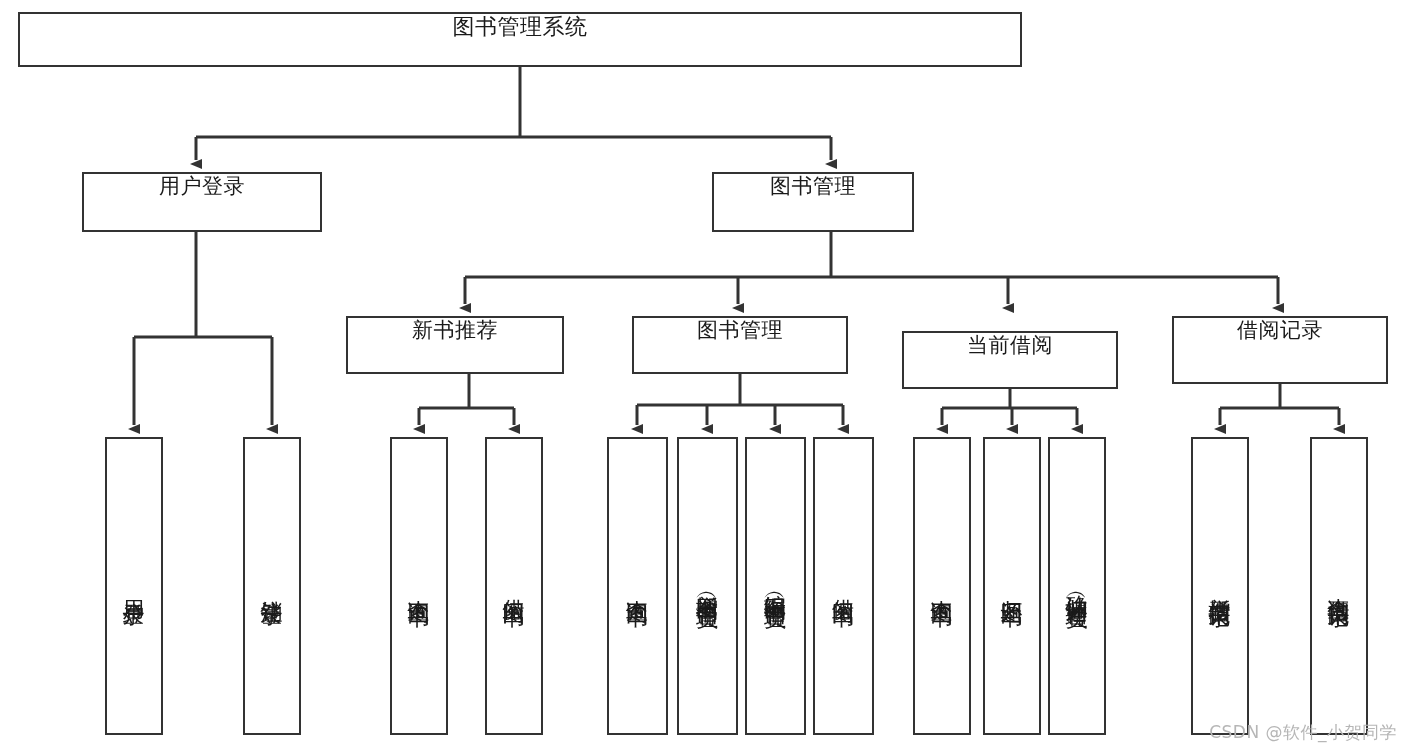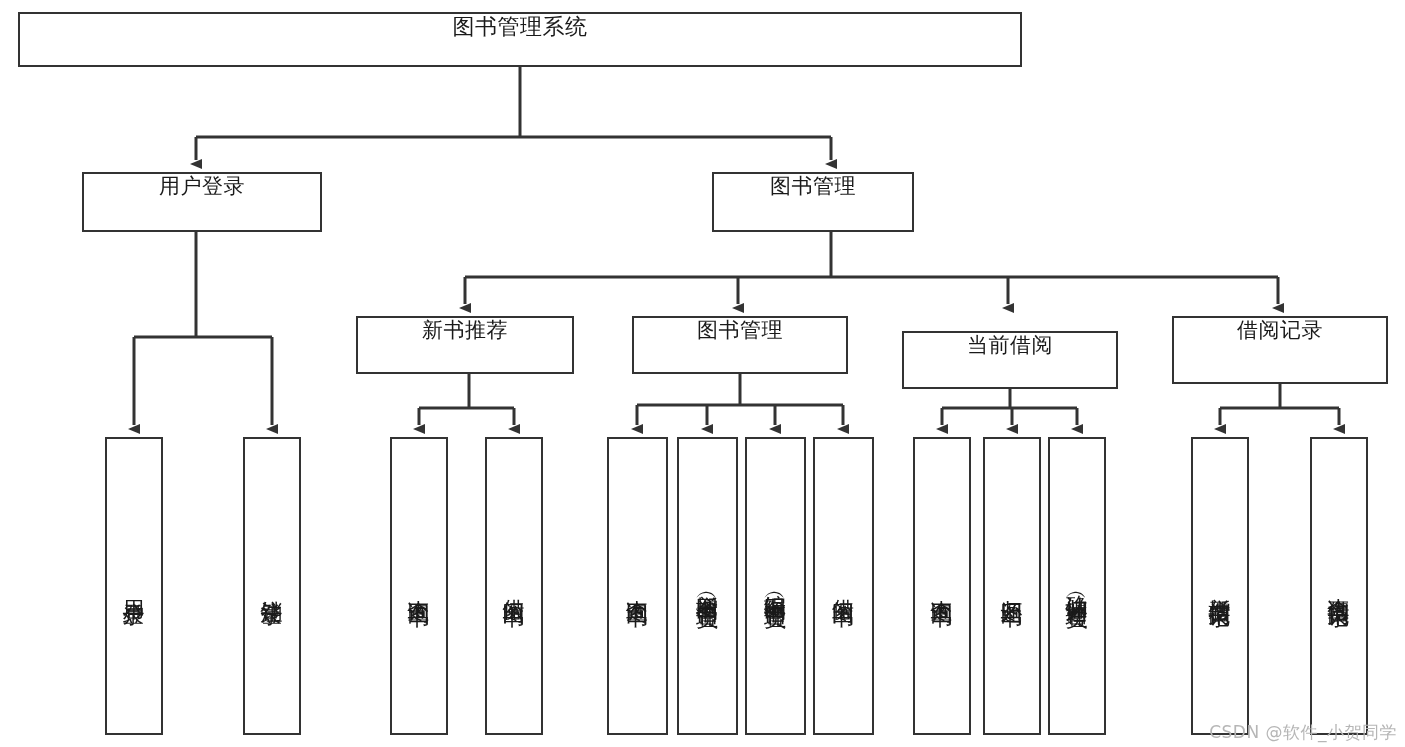--- a/index.html
+++ b/index.html
@@ -129,21 +129,21 @@
 
   <div id="level1-layer">
       <div class="node horizontal" style="left: 82px; top: 172px; width: 240px; height: 60px;">
         <span class="node-label">用户登录</span>
       </div>
       <div class="node horizontal" style="left: 712px; top: 172px; width: 202px; height: 60px;">
         <span class="node-label">图书管理</span>
       </div>
     </div>
   <div id="level2-layer">
-      <div class="node horizontal" style="left: 356px; top: 316px; width: 218px; height: 58px;">
+      <div class="node horizontal" style="left: 346px; top: 316px; width: 218px; height: 58px;">
         <span class="node-label">新书推荐</span>
       </div>
       <div class="node horizontal" style="left: 632px; top: 316px; width: 216px; height: 58px;">
         <span class="node-label">图书管理</span>
       </div>
       <div class="node horizontal" style="left: 902px; top: 331px; width: 216px; height: 58px;">
         <span class="node-label">当前借阅</span>
       </div>
       <div class="node horizontal" style="left: 1172px; top: 316px; width: 216px; height: 68px;">
         <span class="node-label">借阅记录</span>

